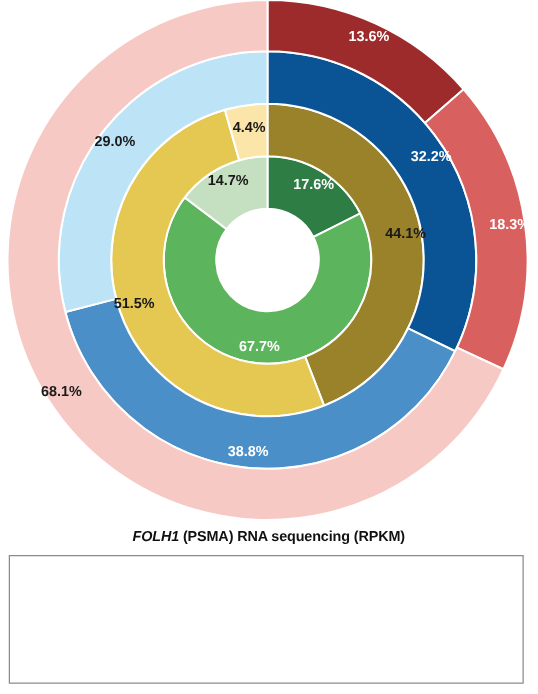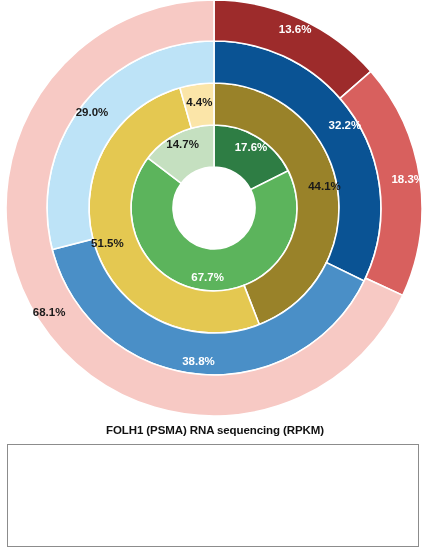--- a/index.html
+++ b/index.html
@@ -23,21 +23,21 @@
   .lbl-dark{fill:#1a1a1a;}
   .lbl-light{fill:#ffffff;}
 
   #legend-title{
     position:absolute;left:0;top:424px;width:430px;
     text-align:center;
     font-size:11.5px;font-weight:bold;
     letter-spacing:-0.1px;
     color:#111;
   }
-  #legend-title .ital{}
+  #legend-title .ital{font-style:italic;}
 
   #legend-box{
     position:absolute;left:7px;top:444px;
     width:412px;height:103px;
     border:1px solid #8c8c8c;
     box-sizing:border-box;
     background:#fff;
   }
 </style>
 </head>

